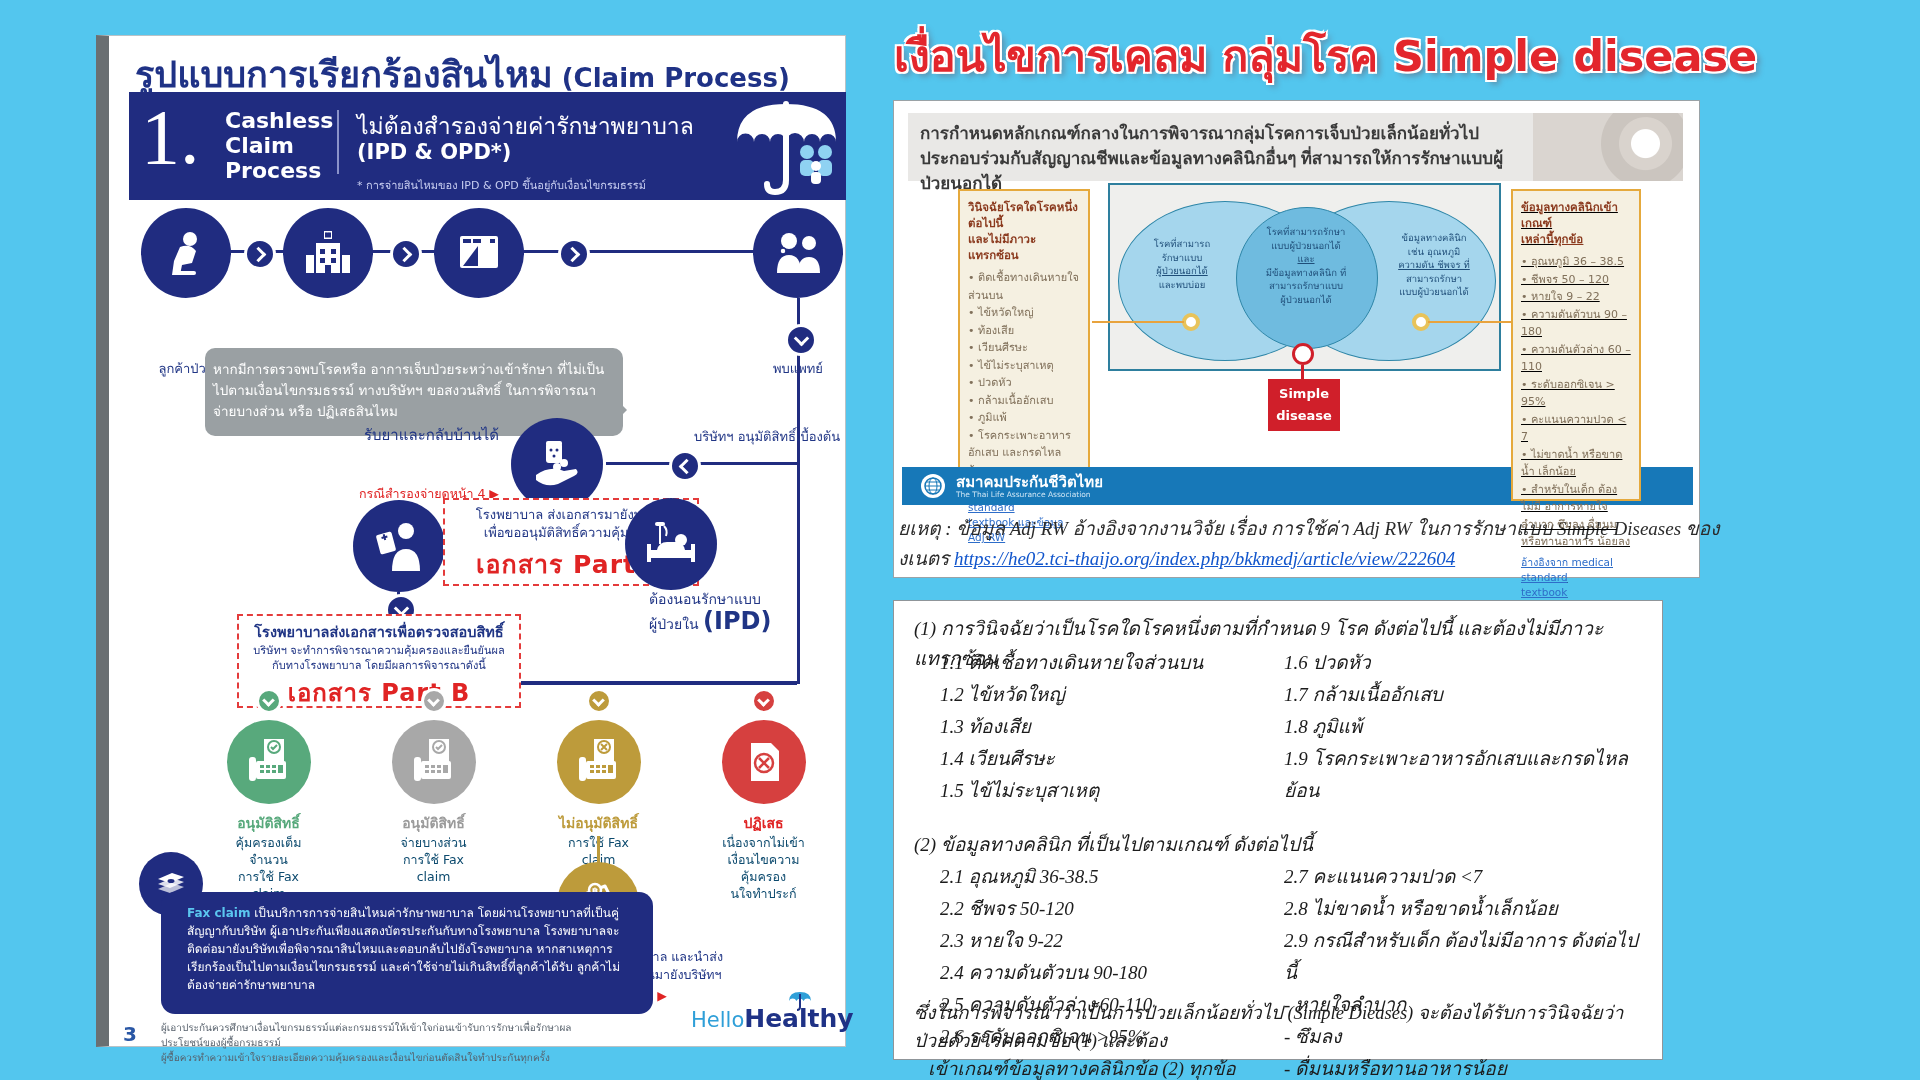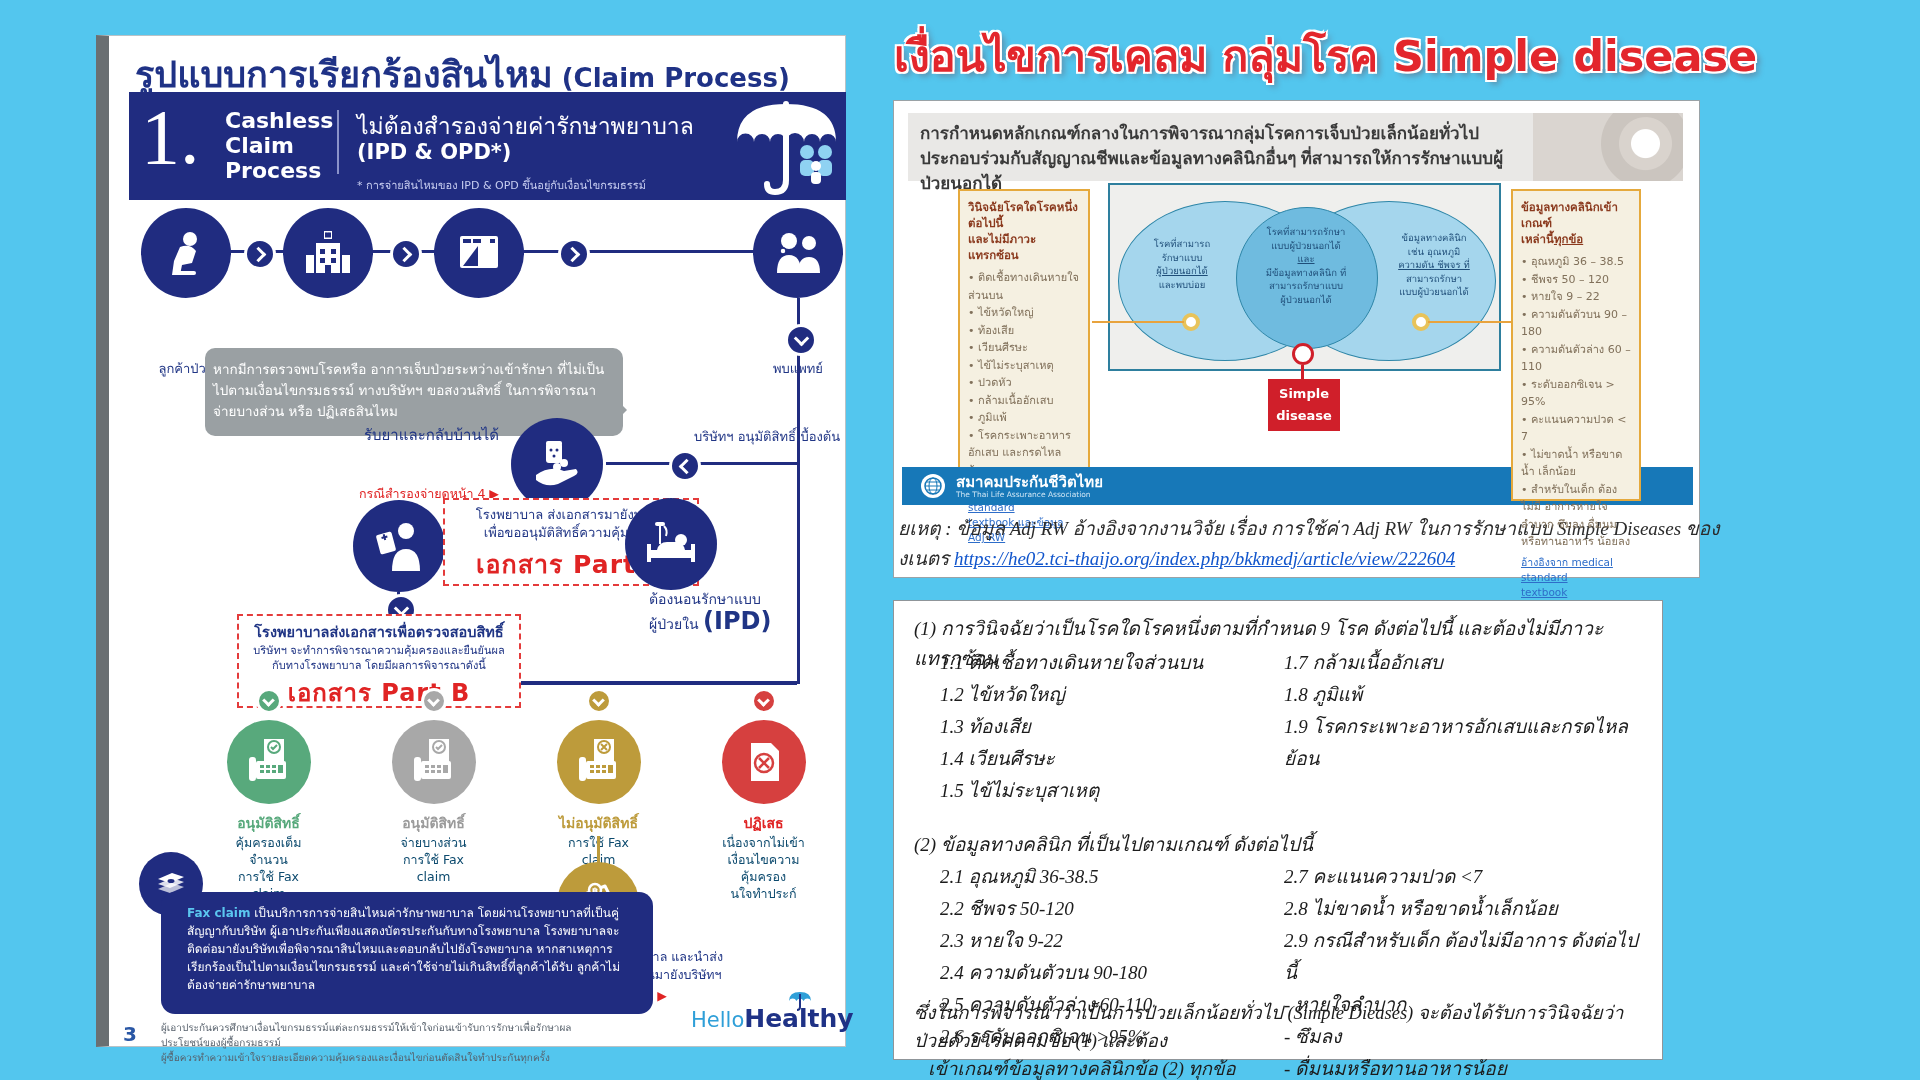--- a/index.html
+++ b/index.html
@@ -477,21 +477,21 @@
     <div class="abs" style="left:182px;top:158px;width:22px;height:22px;border-radius:50%;background:#fff;border:3px solid #D01F2A;box-sizing:border-box;"></div>
     <div class="abs" style="left:191px;top:180px;width:3px;height:22px;background:#D01F2A;"></div>
     <div class="abs" style="left:186px;top:200px;border:7px solid transparent;border-top-color:#D01F2A;"></div>
   </div>
 
   <div class="abs redbox">
     <div>Simple</div>
     <div>disease</div>
   </div>
 
-  <div class="abs beige" style="left:617px;top:88px;width:130px;height:312px;z-index:3;">
+  <div class="abs beige" style="left:617px;top:88px;width:130px;height:312px;z-index:3;text-decoration:underline;">
     <h4>
       <span>ข้อมูลทางคลินิกเข้าเกณฑ์</span><br>
       <span>เหล่านี้</span><span style="text-decoration:underline;">ทุกข้อ</span>
     </h4>
     <div class="blist">
         <div>อุณหภูมิ 36 – 38.5</div>
         <div>ชีพจร 50 – 120</div>
         <div>หายใจ 9 – 22</div>
         <div>ความดันตัวบน 90 – 180</div>
         <div>ความดันตัวล่าง 60 – 110</div>
@@ -528,20 +528,21 @@
 <div class="abs critbox">
   <div class="abs ctitle" style="left:20px;top:12px;">(1) การวินิจฉัยว่าเป็นโรคใดโรคหนึ่งตามที่กำหนด 9 โรค ดังต่อไปนี้ และต้องไม่มีภาวะแทรกซ้อน</div>
   <div class="abs crow" style="left:46px;top:46px;width:330px;">
       <div>1.1 ติดเชื้อทางเดินหายใจส่วนบน</div>
       <div>1.2 ไข้หวัดใหญ่</div>
       <div>1.3 ท้องเสีย</div>
       <div>1.4 เวียนศีรษะ</div>
       <div>1.5 ไข้ไม่ระบุสาเหตุ</div>
     </div>
   <div class="abs crow" style="left:390px;top:46px;width:360px;">
+      <div>1.6 ปวดหัว</div>
       <div>1.7 กล้ามเนื้ออักเสบ</div>
       <div>1.8 ภูมิแพ้</div>
       <div>1.9 โรคกระเพาะอาหารอักเสบและกรดไหลย้อน</div>
     </div>
   <div class="abs ctitle" style="left:20px;top:228px;">(2) ข้อมูลทางคลินิก ที่เป็นไปตามเกณฑ์ ดังต่อไปนี้</div>
   <div class="abs crow" style="left:46px;top:260px;width:330px;">
       <div>2.1 อุณหภูมิ 36-38.5</div>
       <div>2.2 ชีพจร 50-120</div>
       <div>2.3 หายใจ 9-22</div>
       <div>2.4 ความดันตัวบน 90-180</div>

